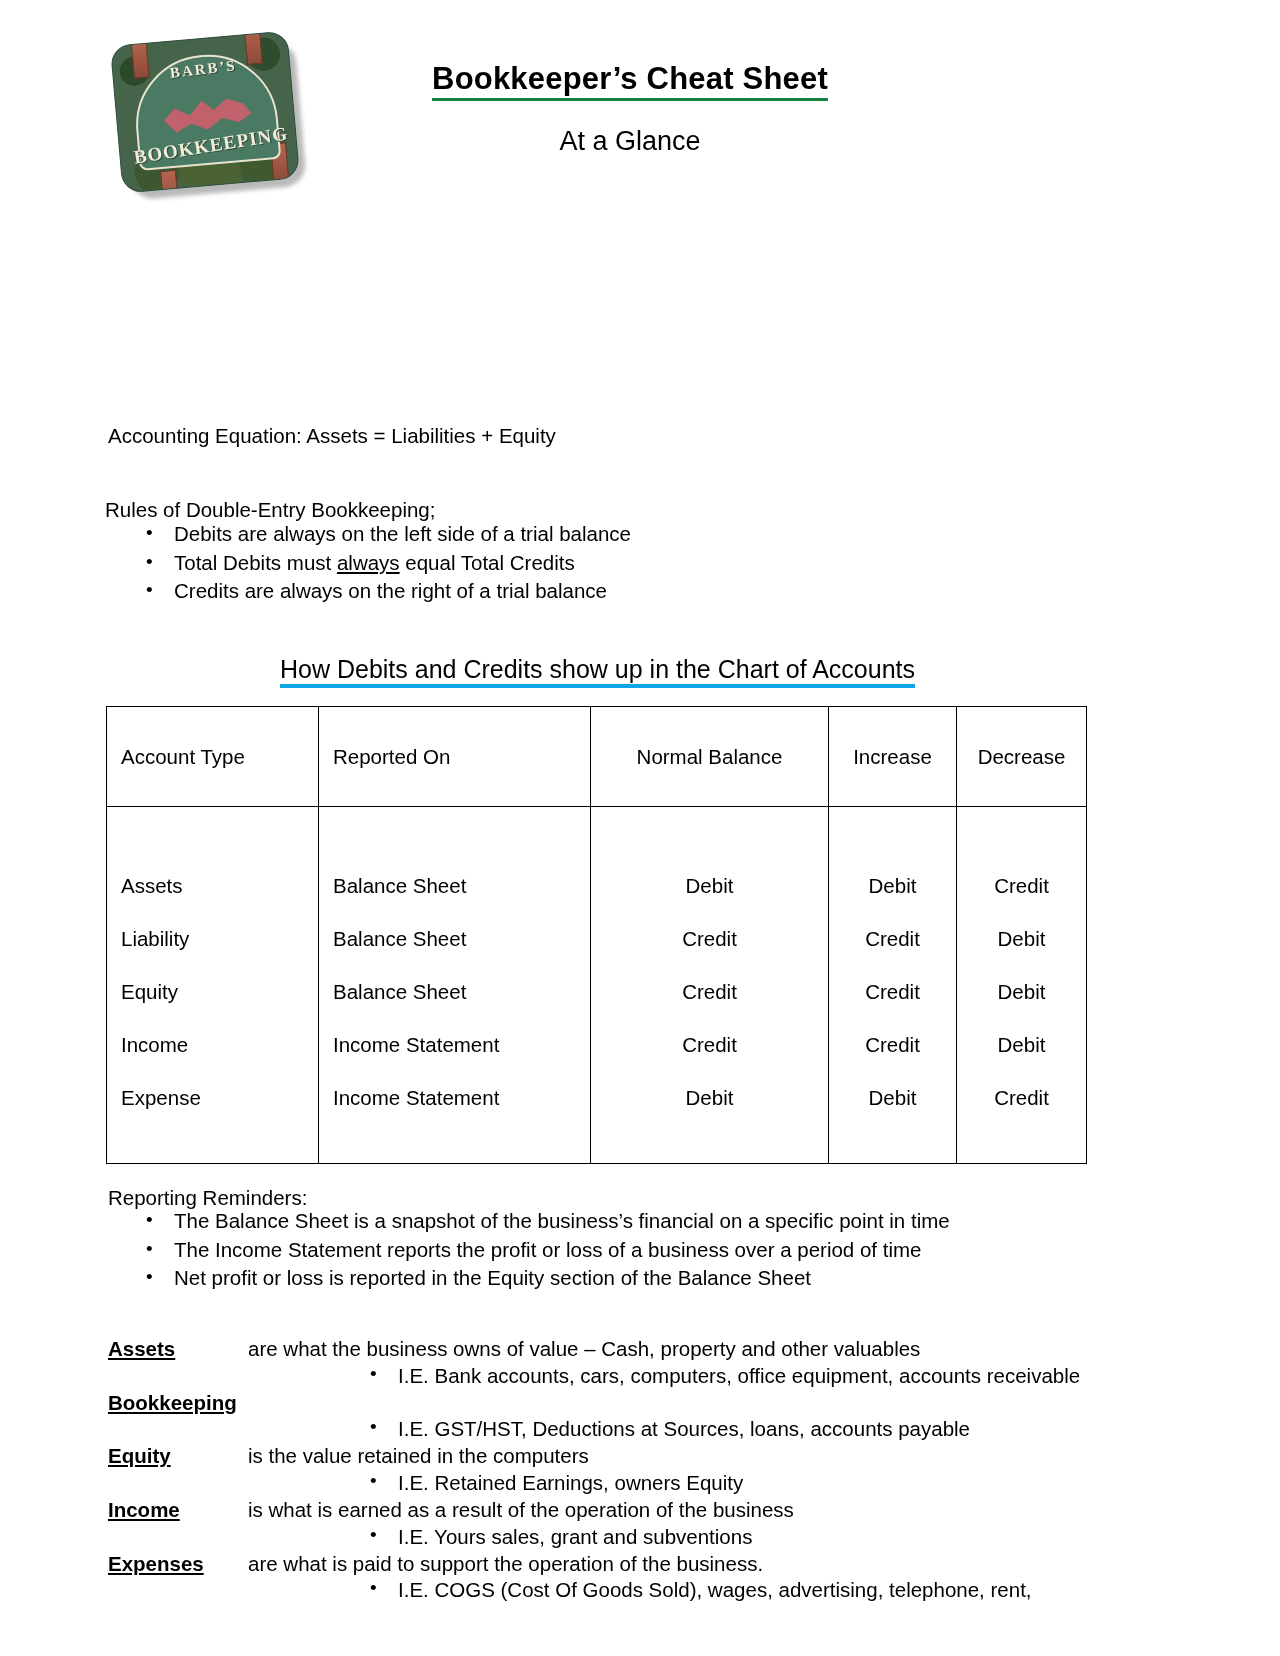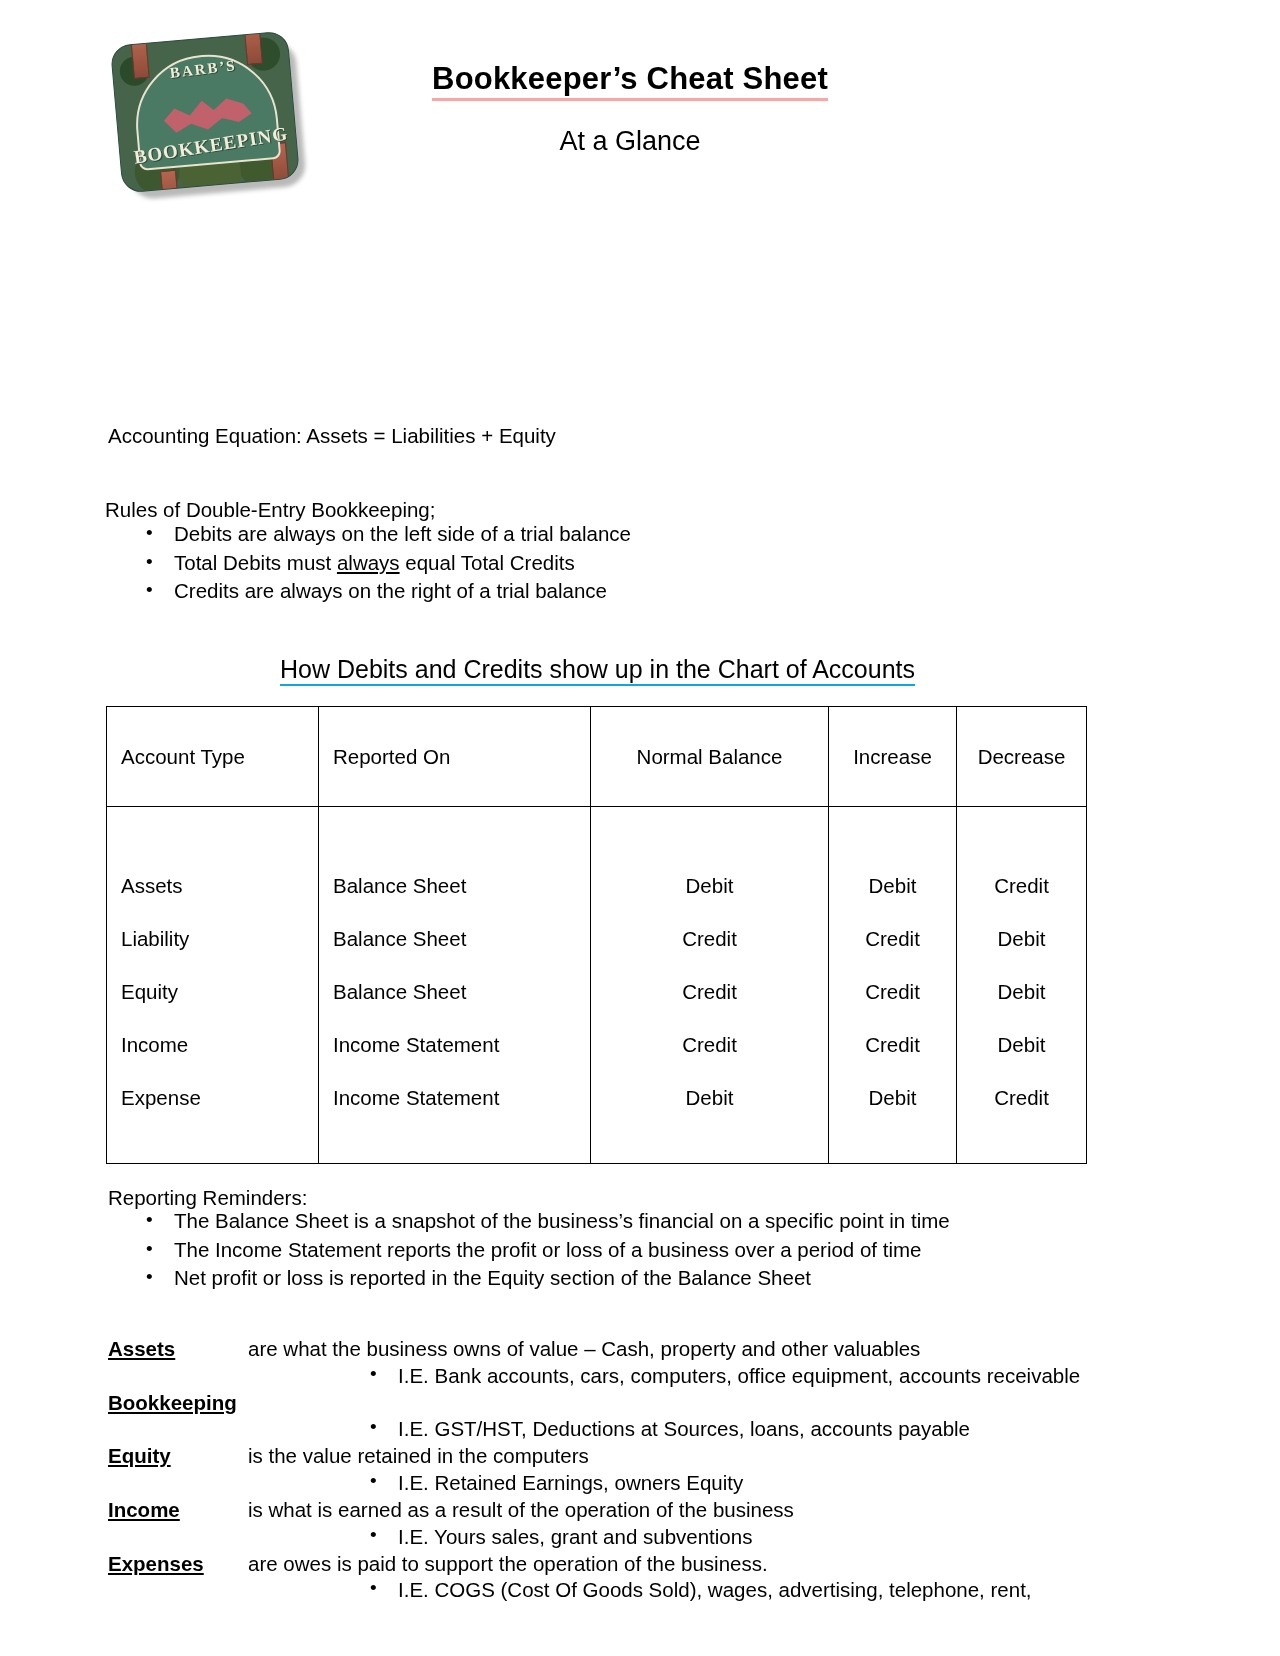--- a/index.html
+++ b/index.html
@@ -131,21 +131,21 @@
     left: 330px;
     top: 62px;
     width: 600px;
     text-align: center;
   }
   .doc-title {
     font-size: 31px;
     font-weight: bold;
     letter-spacing: 0.2px;
     display: inline-block;
-    border-bottom: 3px solid #fca5a5;
+    border-bottom: 3px solid #15803d;
     padding-bottom: 1px;
     line-height: 1.12;
   }
   .doc-subtitle {
     margin-top: 26px;
     font-size: 27px;
     line-height: 1.1;
   }
 
   
@@ -186,21 +186,21 @@
   .u { text-decoration: underline; }
 
   .section-head {
     position: absolute;
     left: 0; top: 455px;
     width: 1195px;
     text-align: center;
     font-size: 25px;
   }
   .section-head span {
-    border-bottom: 2px solid #0ea5e9;
+    border-bottom: 4px solid #0ea5e9;
     padding-bottom: 1px;
   }
 
   
   .acct-table {
     position: absolute;
     left: 106px;
     top: 506px;
     width: 980px;
     border-collapse: collapse;
@@ -474,19 +474,19 @@
           <div class="def-text">is the value retained in the computers</div>
         </div>
         <div class="def-ie">I.E.  Retained Earnings, owners Equity</div>
         <div class="def-row">
           <div class="def-term">Income</div>
           <div class="def-text">is what is earned as a result of the operation of the business</div>
         </div>
         <div class="def-ie">I.E.  Yours sales, grant and subventions</div>
         <div class="def-row">
           <div class="def-term">Expenses</div>
-          <div class="def-text">are owes is paid to support the operation of the business.</div>
+          <div class="def-text">are what is paid to support the operation of the business.</div>
         </div>
         <div class="def-ie">I.E. COGS (Cost Of Goods Sold), wages, advertising, telephone, rent,</div>
       </div>
 
   </div>
 </div>
 
 </body></html>

